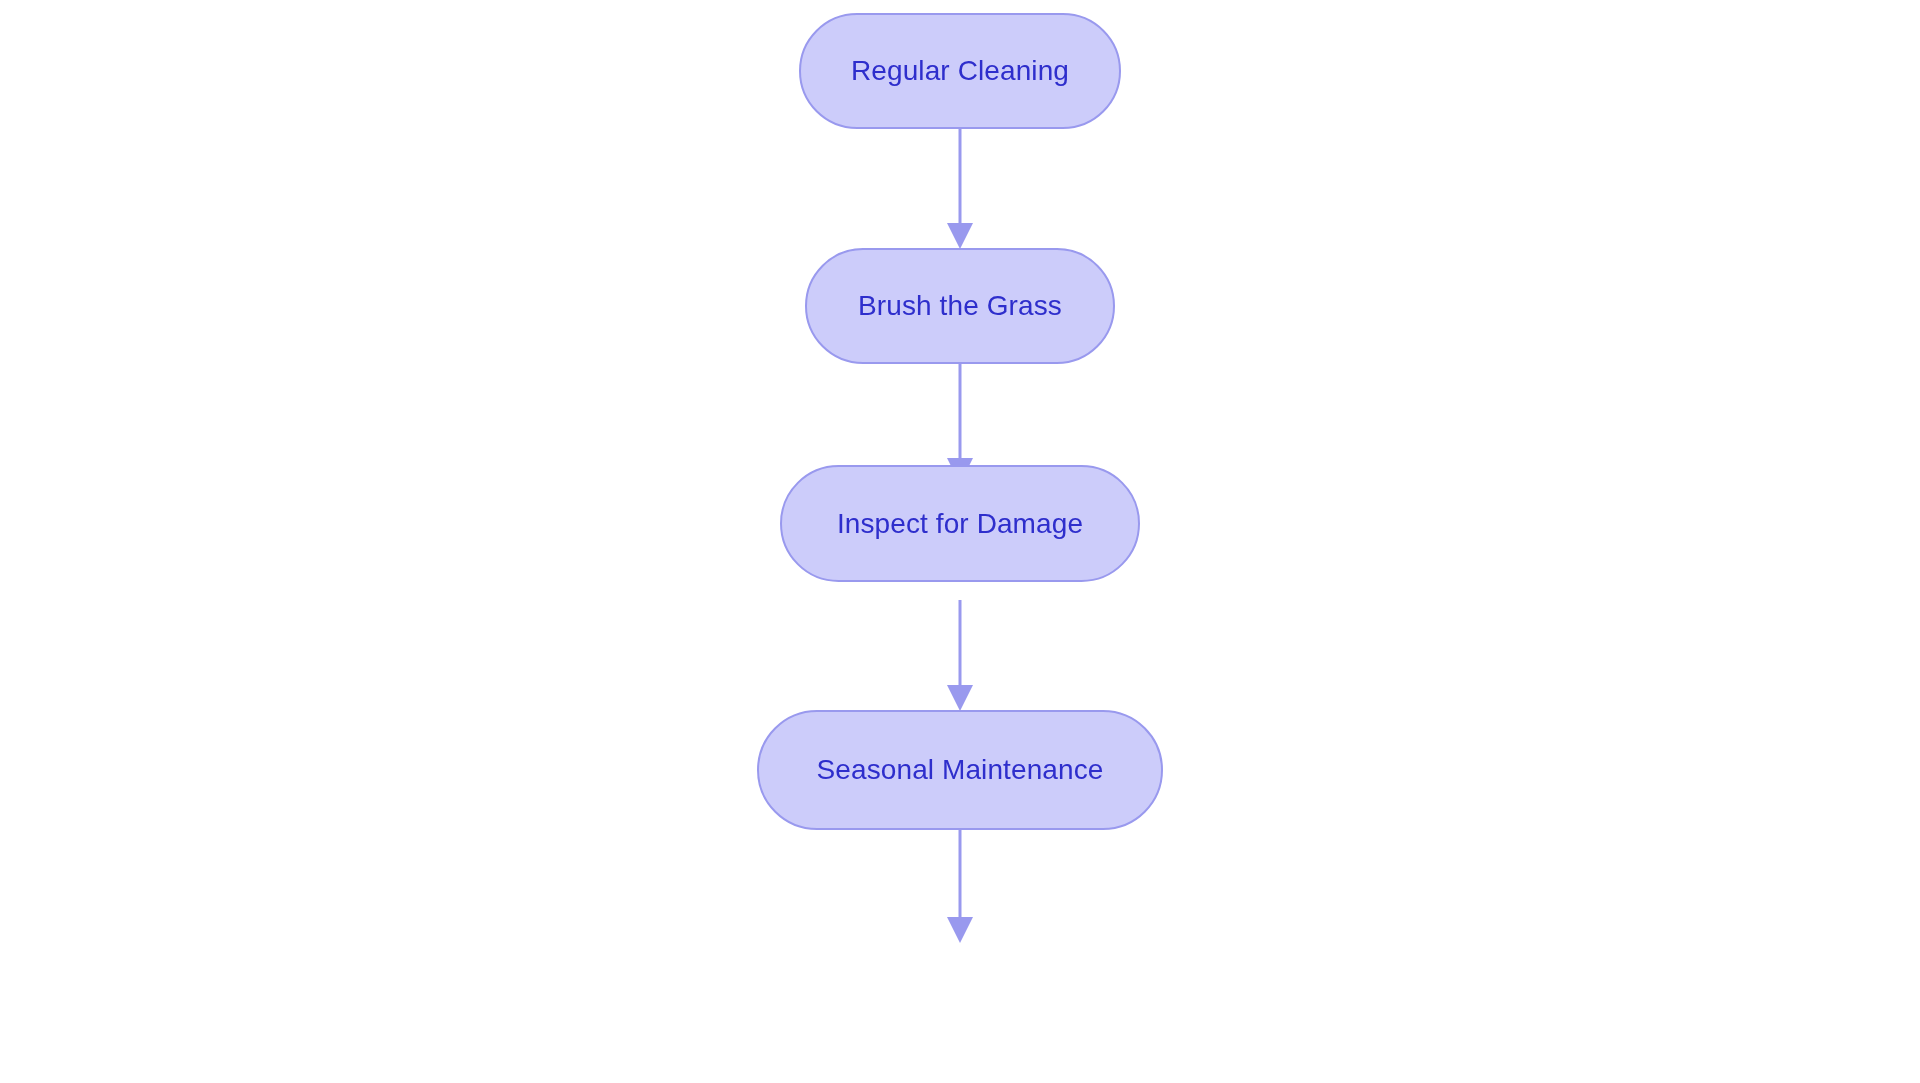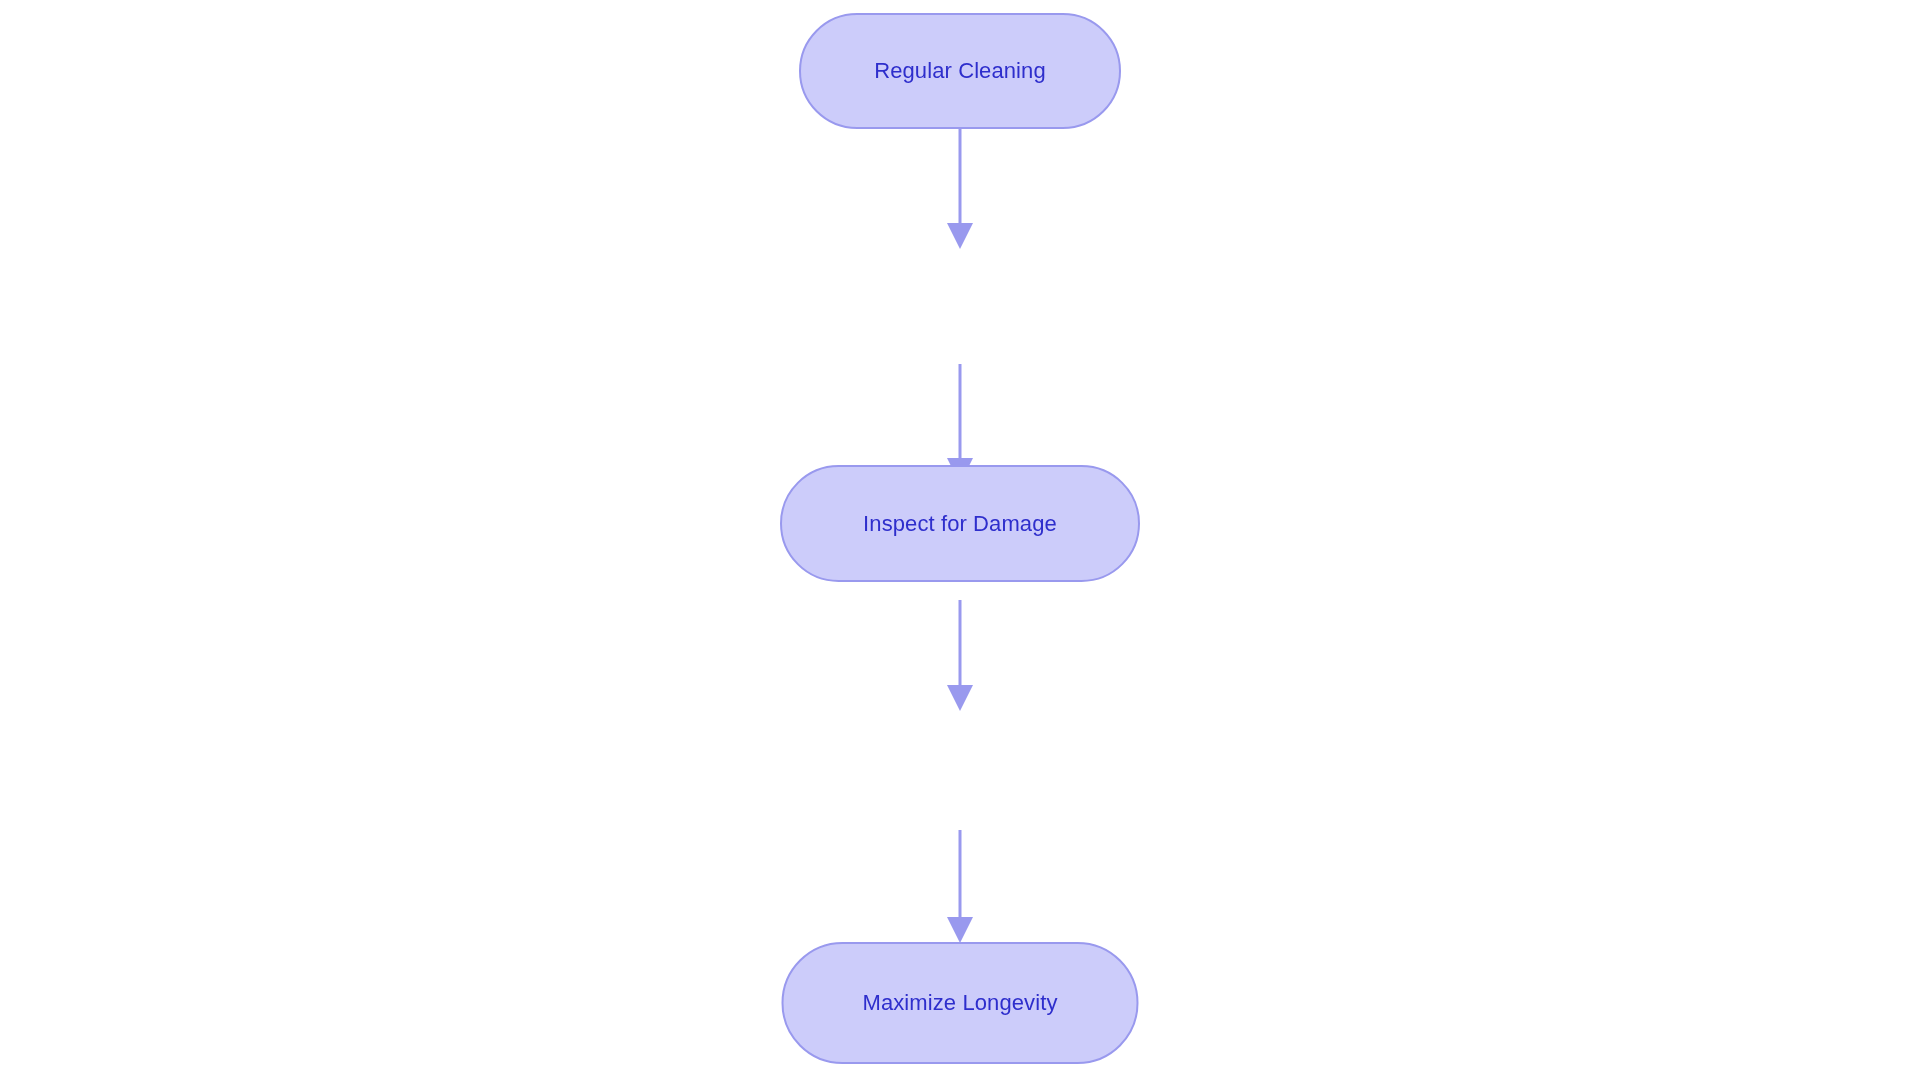--- a/index.html
+++ b/index.html
@@ -30,21 +30,21 @@
     justify-content: center;
     box-sizing: border-box;
     background: #ccccfa;
     border: 2px solid #9999ee;
     border-radius: 999px;
     transform: translateX(-50%);
     left: 960px;
   }
   .flow-node .node-label {
     color: #2e2ecc;
-    font-size: 22px;
+    font-size: 28px;
     font-weight: 400;
     letter-spacing: 0.1px;
     line-height: 1;
     white-space: nowrap;
     user-select: none;
   }
 
   #node-regular-cleaning   { top: 13px;  width: 322px; height: 116px; }
   #node-brush-the-grass    { top: 248px; width: 310px; height: 116px; }
   #node-inspect-for-damage { top: 465px; width: 360px; height: 117px; }
@@ -75,44 +75,47 @@
     <span class="node-label">Regular Cleaning</span>
   </div>
 
   <div class="flow-arrow" id="arrow-1">
     <svg width="30" height="120" viewBox="0 0 30 120" xmlns="http://www.w3.org/2000/svg">
       <line x1="15" y1="0" x2="15" y2="106" stroke="#9999ee" stroke-width="3"></line>
       <polygon points="15,120 2,94 28,94" fill="#9999ee"></polygon>
     </svg>
   </div>
 
+  <div class="flow-node" id="node-brush-the-grass">
+    <span class="node-label">Brush the Grass</span>
+  </div>
 
   <div class="flow-arrow" id="arrow-2">
     <svg width="30" height="120" viewBox="0 0 30 120" xmlns="http://www.w3.org/2000/svg">
       <line x1="15" y1="0" x2="15" y2="106" stroke="#9999ee" stroke-width="3"></line>
       <polygon points="15,120 2,94 28,94" fill="#9999ee"></polygon>
     </svg>
   </div>
 
   <div class="flow-node" id="node-inspect-for-damage">
     <span class="node-label">Inspect for Damage</span>
   </div>
 
   <div class="flow-arrow" id="arrow-3">
     <svg width="30" height="111" viewBox="0 0 30 111" xmlns="http://www.w3.org/2000/svg">
       <line x1="15" y1="0" x2="15" y2="97" stroke="#9999ee" stroke-width="3"></line>
       <polygon points="15,111 2,85 28,85" fill="#9999ee"></polygon>
     </svg>
   </div>
 
+  <div class="flow-node" id="node-seasonal-maintenance">
+    <span class="node-label">Seasonal Maintenance</span>
+  </div>
 
   <div class="flow-arrow" id="arrow-4">
     <svg width="30" height="113" viewBox="0 0 30 113" xmlns="http://www.w3.org/2000/svg">
       <line x1="15" y1="0" x2="15" y2="99" stroke="#9999ee" stroke-width="3"></line>
       <polygon points="15,113 2,87 28,87" fill="#9999ee"></polygon>
     </svg>
   </div>
 
-  <div class="flow-node" id="node-maximize-longevity">
-    <span class="node-label">Maximize Longevity</span>
-  </div>
 
 </div>
 
 </body></html>

